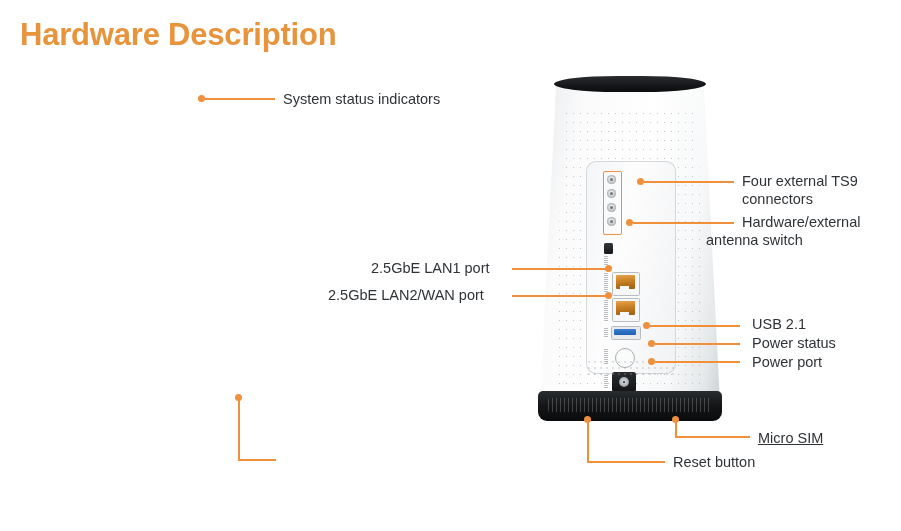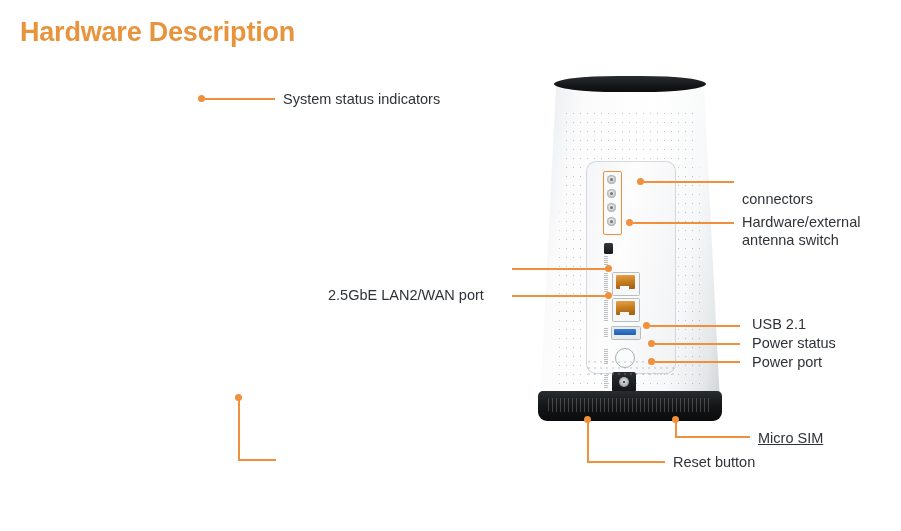--- a/index.html
+++ b/index.html
@@ -14,21 +14,21 @@
     background: #ffffff;
     overflow: hidden;
     font-family: "Liberation Sans", sans-serif;
   }
 
   
   #page-title {
     position: absolute;
     left: 20px;
     top: 17px;
-    font-size: 27px;
+    font-size: 31px;
     font-weight: bold;
     letter-spacing: -0.2px;
     color: #e8943c;
   }
 
   
   .callout-label {
     position: absolute;
     font-size: 14.5px;
     color: #2f3337;
@@ -396,29 +396,31 @@
   <div class="lead-dot" style="left:198px; top:95px;"></div>
   <div class="lead-line lead-h" style="left:205px; top:98px; width:70px;"></div>
   <div class="callout-label" style="left:283px; top:89px;">System status indicators</div>
 
   <div class="lead-dot" style="left:235px; top:394px;"></div>
   <div class="lead-line lead-v" style="left:238px; top:400px; height:60px;"></div>
   <div class="lead-line lead-h" style="left:238px; top:459px; width:38px;"></div>
 
   <div class="lead-dot" style="left:637px; top:178px;"></div>
   <div class="lead-line lead-h" style="left:644px; top:181px; width:90px;"></div>
+  <div class="callout-label" style="left:742px; top:171px;">Four external TS9</div>
   <div class="callout-label" style="left:742px; top:189px;">connectors</div>
 
   <div class="lead-dot" style="left:626px; top:219px;"></div>
   <div class="lead-line lead-h" style="left:633px; top:222px; width:101px;"></div>
   <div class="callout-label" style="left:742px; top:212px;">Hardware/external</div>
-  <div class="callout-label" style="left:742px; top:230px;">antenna switch</div>
+  <div class="callout-label" style="left:706px; top:230px;">antenna switch</div>
 
   <div class="lead-dot" style="left:605px; top:265px;"></div>
   <div class="lead-line lead-h" style="left:512px; top:268px; width:95px;"></div>
+  <div class="callout-label" style="left:371px; top:258px;">2.5GbE LAN1 port</div>
 
   <div class="lead-dot" style="left:605px; top:292px;"></div>
   <div class="lead-line lead-h" style="left:512px; top:295px; width:95px;"></div>
   <div class="callout-label" style="left:328px; top:285px;">2.5GbE LAN2/WAN port</div>
 
   <div class="lead-dot" style="left:643px; top:322px;"></div>
   <div class="lead-line lead-h" style="left:650px; top:325px; width:90px;"></div>
   <div class="callout-label" style="left:752px; top:314px;">USB 2.1</div>
 
   <div class="lead-dot" style="left:648px; top:340px;"></div>

